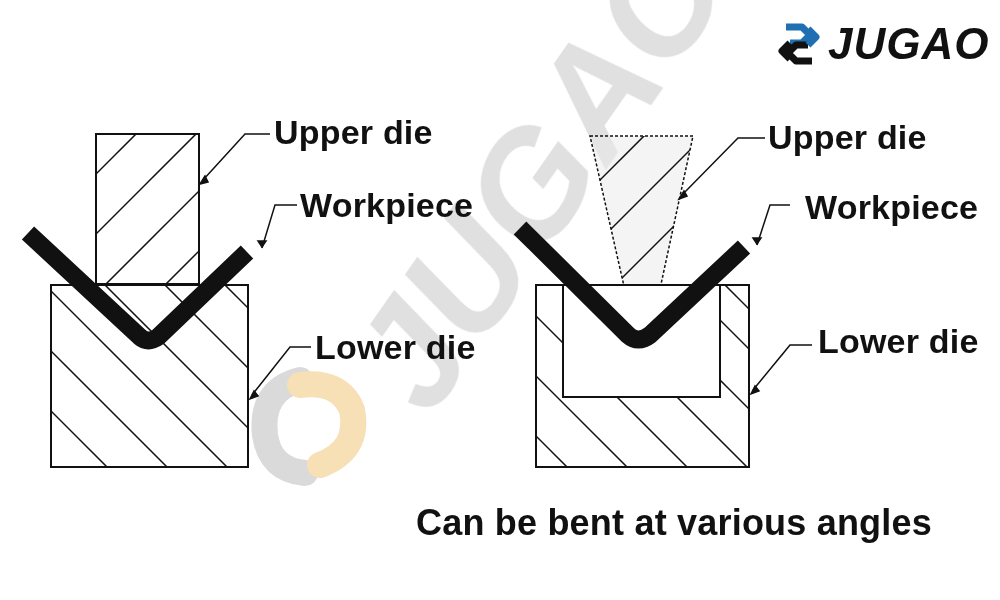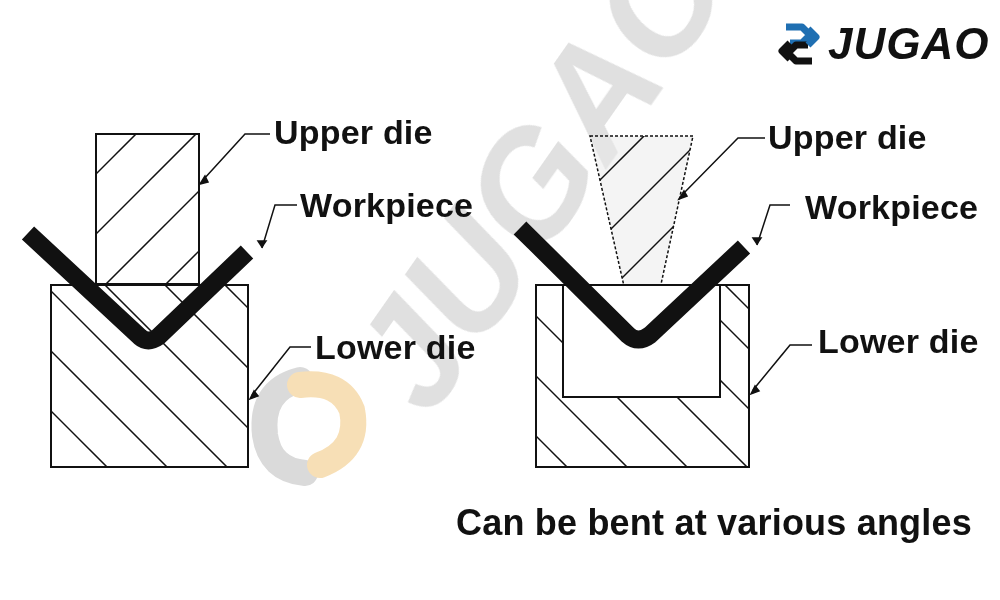--- a/index.html
+++ b/index.html
@@ -5,21 +5,21 @@
   html, body { margin:0; padding:0; background:#ffffff; }
   body { width:1000px; height:600px; position:relative; overflow:hidden; font-family:"Liberation Sans", sans-serif; }
   svg.diagram { position:absolute; left:0; top:0; }
   .lbl { position:absolute; font-family:"Liberation Sans", sans-serif; font-weight:bold; color:#111; white-space:nowrap; letter-spacing:0.2px; }
   .l-upper1 { left:274px; top:113px; font-size:34px; }
   .l-work1 { left:300px; top:186px; font-size:34px; }
   .l-lower1 { left:315px; top:328px; font-size:34px; }
   .l-upper2 { left:768px; top:118px; font-size:34px; }
   .l-work2 { left:805px; top:188px; font-size:34px; }
   .l-lower2 { left:818px; top:322px; font-size:34px; }
-  .caption { left:456px; top:502px; font-size:36px; }
+  .caption { left:416px; top:502px; font-size:36px; }
   .logo { position:absolute; left:776px; top:22px; display:flex; align-items:center; }
   .logo-text { font-family:"Liberation Sans", sans-serif; font-weight:bold; font-style:italic; font-size:44px; color:#111; letter-spacing:1px; margin-left:6px; line-height:1; }
 </style>
 </head>
 <body>
 
 <svg class="diagram" width="1000" height="600" viewBox="0 0 1000 600">
   <defs>
     <clipPath id="upper1">
         <rect x="96" y="134" width="103" height="150"></rect>

